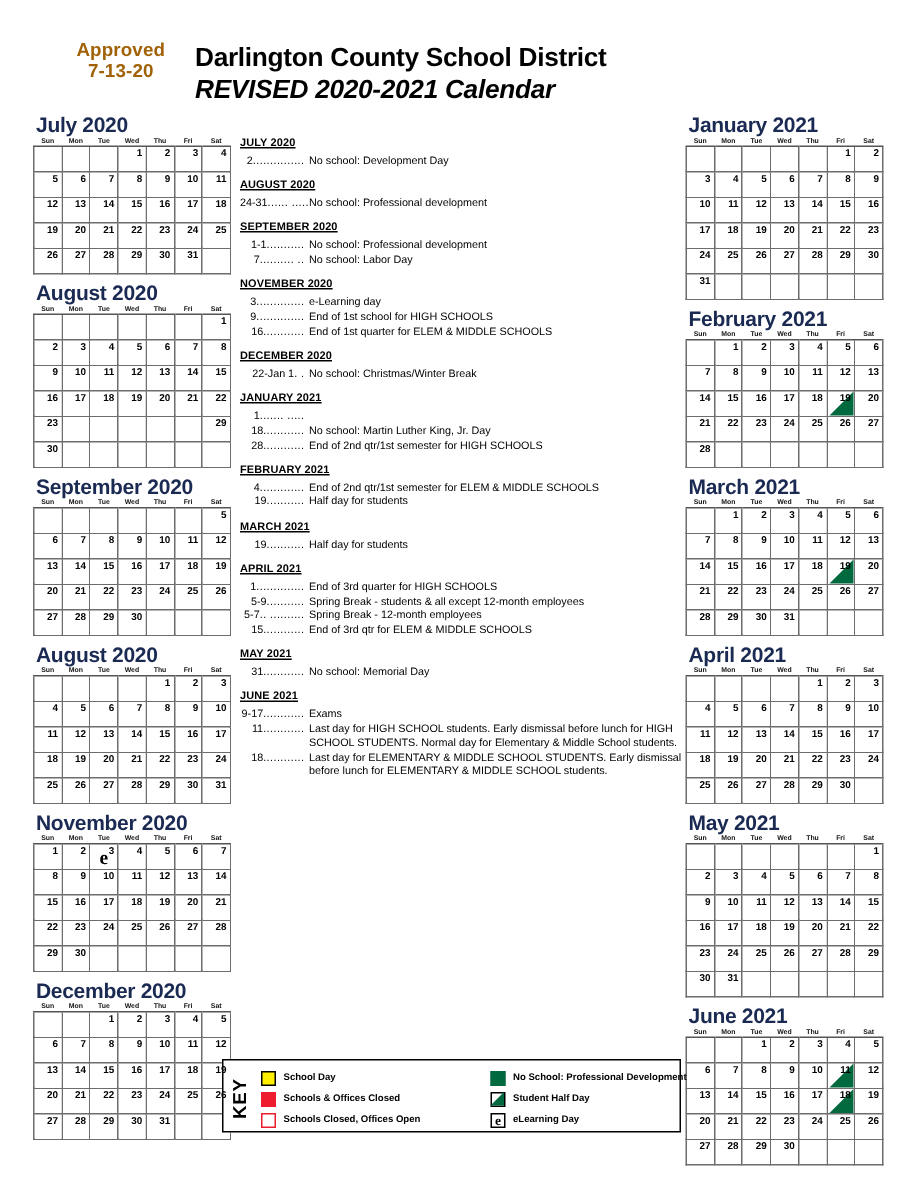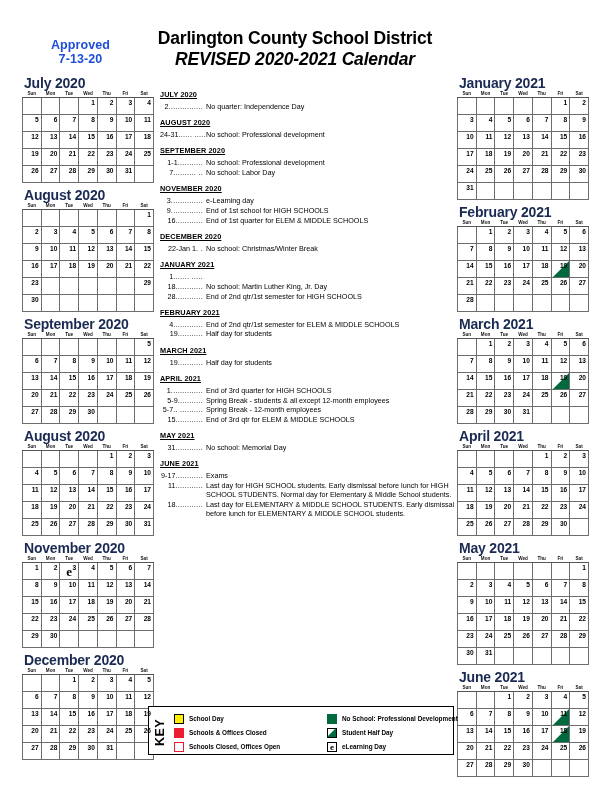--- a/index.html
+++ b/index.html
@@ -10,25 +10,25 @@
     font-family: "Liberation Sans", sans-serif;
     color: #000;
     position: relative;
     overflow: hidden;
   }
 
   
   #header { position:absolute; left:0; top:0; width:604px; height:78px; }
   #approved {
     position:absolute; left:33px; top:26px; width:95px;
-    text-align:center; color:#1d4ed8; font-size:12.5px; font-weight:600;
-    line-height:14px; letter-spacing:.1px;margin-top:12px;
+    text-align:center; color:#a16207; font-size:12.5px; font-weight:600;
+    line-height:14px; letter-spacing:.1px;
   }
   #title-block {
-    position:absolute; left:130px; top:28px; width:330px; text-align:center;
+    position:absolute; left:130px; top:28px; width:330px; text-align:left;
   }
   #title-line1 { font-size:17.5px; font-weight:bold; letter-spacing:-.2px; line-height:21px; }
   #title-line2 { font-size:17.5px; font-weight:bold; letter-spacing:-.2px; line-height:21px;font-style:italic; }
 
   
   .month-col { position:absolute; width:132px; }
   #col-left  { left:22px;  top:76px; }
   #col-right { left:457px; top:76px; }
 
   .month { margin-bottom:5px; }
@@ -927,21 +927,21 @@
         </tbody>
       </table>
     </div>
   </div>
 
 <div id="notes">
     <div class="note-group">
       <div class="note-head">JULY 2020</div>
       <div class="note-row">
         <div class="note-day"><span>2</span><span class="dots">...............</span></div>
-        <div class="note-text">No quarter: Independence Day</div>
+        <div class="note-text">No school: Development Day</div>
       </div>
     </div>
     <div class="note-group">
       <div class="note-head">AUGUST 2020</div>
       <div class="note-row">
         <div class="note-day"><span>24-31</span><span class="dots">...... .....</span></div>
         <div class="note-text">No school: Professional development</div>
       </div>
     </div>
     <div class="note-group">

